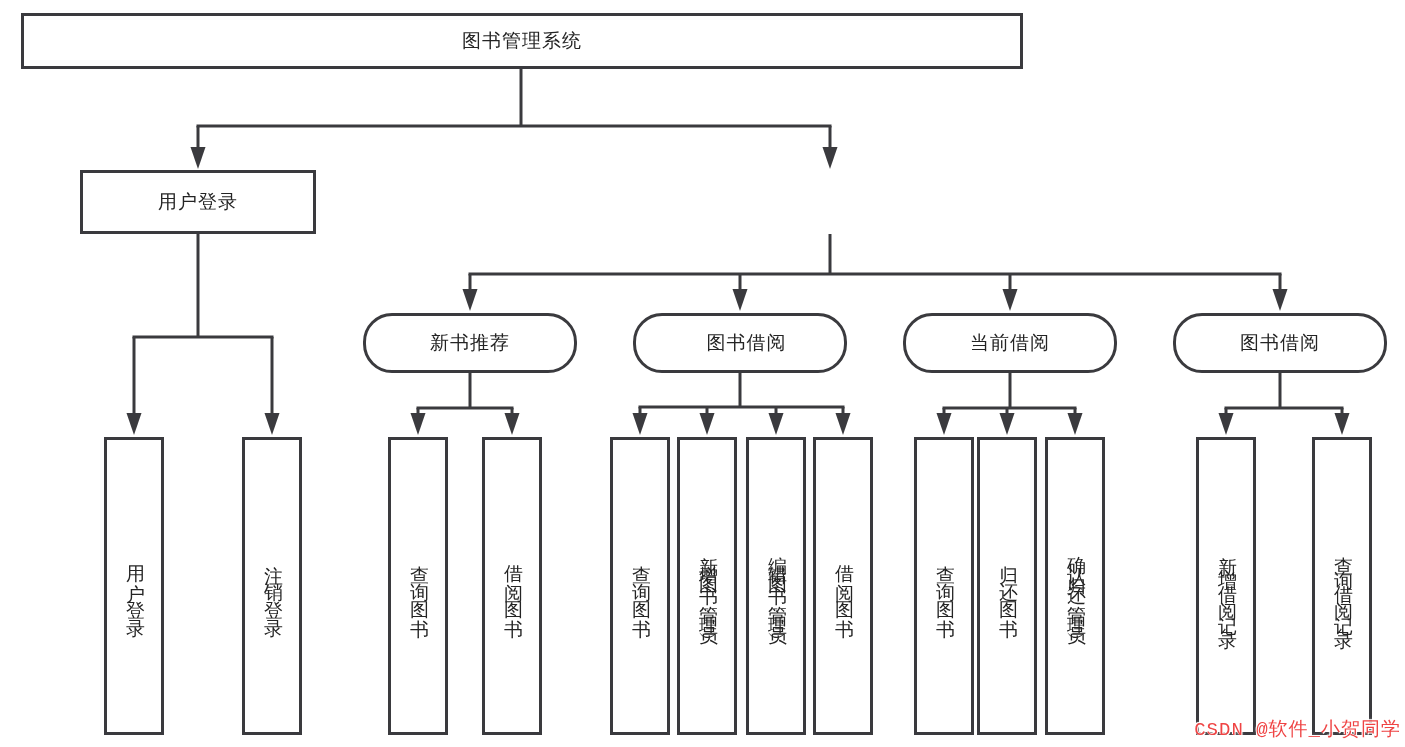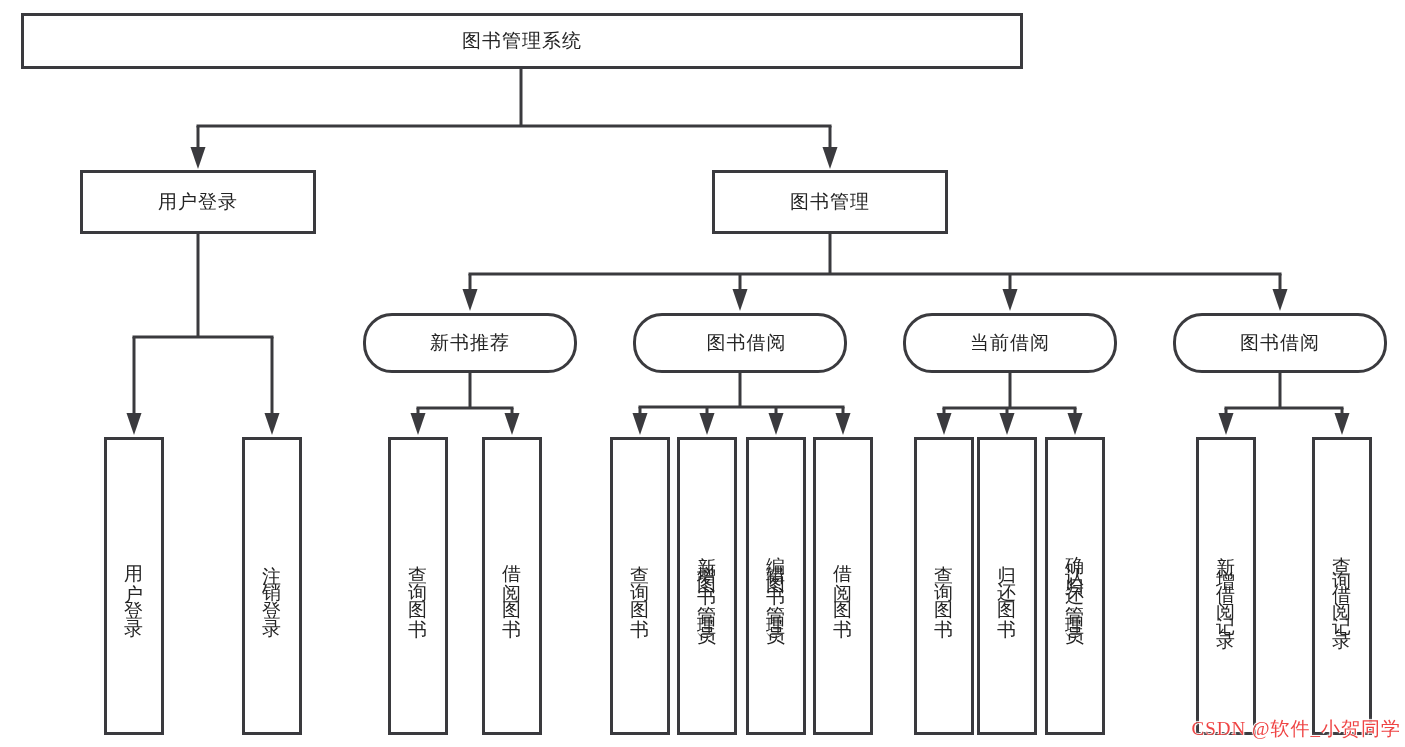--- a/index.html
+++ b/index.html
@@ -1,20 +1,20 @@
 <!DOCTYPE html>
 <html><head>
 <meta charset="utf-8">
 <style>
   html,body{margin:0;padding:0;background:#ffffff;}
   .stage{
     position:relative;
     width:1405px;height:747px;
     background:#ffffff;
-    font-family:Liberation Serif, serif;
+    font-family:Liberation Mono, monospace;
     overflow:hidden;
   }
   .connectors{
     position:absolute;left:0;top:0;width:1405px;height:747px;
     z-index:1;
   }
   .node{
     position:absolute;
     box-sizing:border-box;
     background:#ffffff;
@@ -123,23 +123,20 @@
     </g>
   </svg>
 
   <div class="node h root">
     <span>图书管理系统</span>
   </div>
 
   <div class="node h lvl2" style="left:80px;">
     <span>用户登录</span>
   </div>
-  <div class="node h lvl2" style="left:712px;">
-    <span>图书管理</span>
-  </div>
 
   <div class="node h lvl3" style="left:363px;">
     <span>新书推荐</span>
   </div>
   <div class="node h lvl3" style="left:633px;padding-left:13px;">
     <span>图书借阅</span>
   </div>
   <div class="node h lvl3" style="left:903px;">
     <span>当前借阅</span>
   </div>

